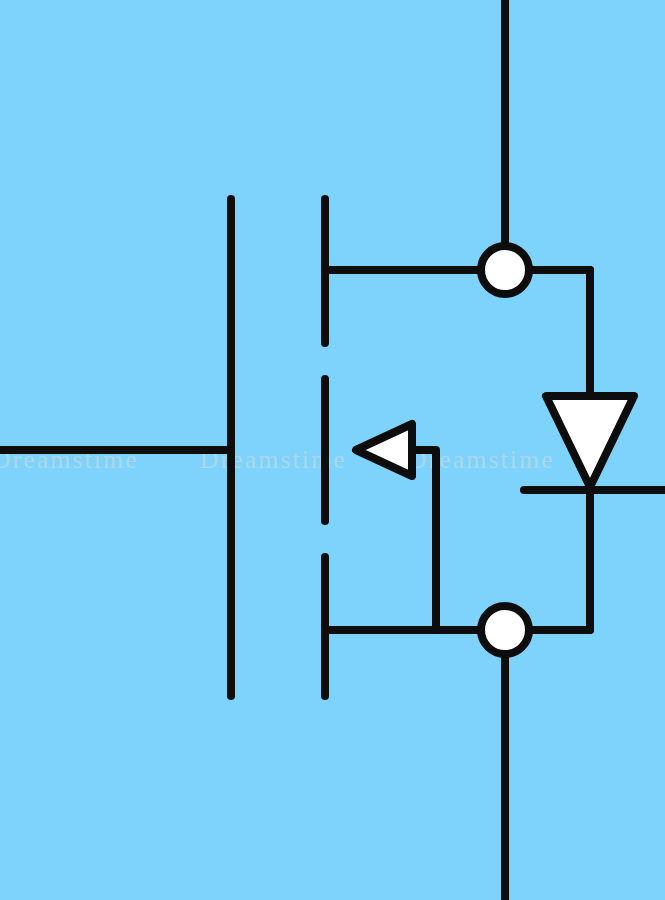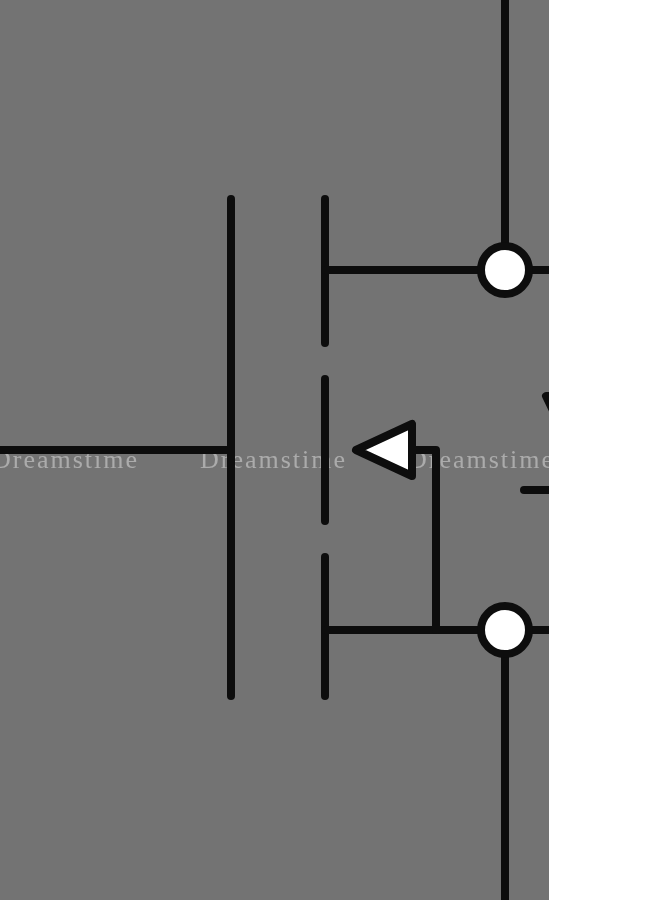--- a/index.html
+++ b/index.html
@@ -2,23 +2,23 @@
 <html><head>
 <meta charset="utf-8">
 <style>
   html, body {
     margin: 0;
     padding: 0;
     background: #ffffff;
   }
   .canvas {
     position: relative;
-    width: 549px;
+    width: 665px;
     height: 900px;
-    background: #737373;
+    background: #7dd3fc;
     overflow: hidden;
     font-family: "Liberation Sans", sans-serif;
     text-align: right;
   }
   .canvas svg {
     position: absolute;
     inset: 0;
     display: block;
   }
   .wm-text {

